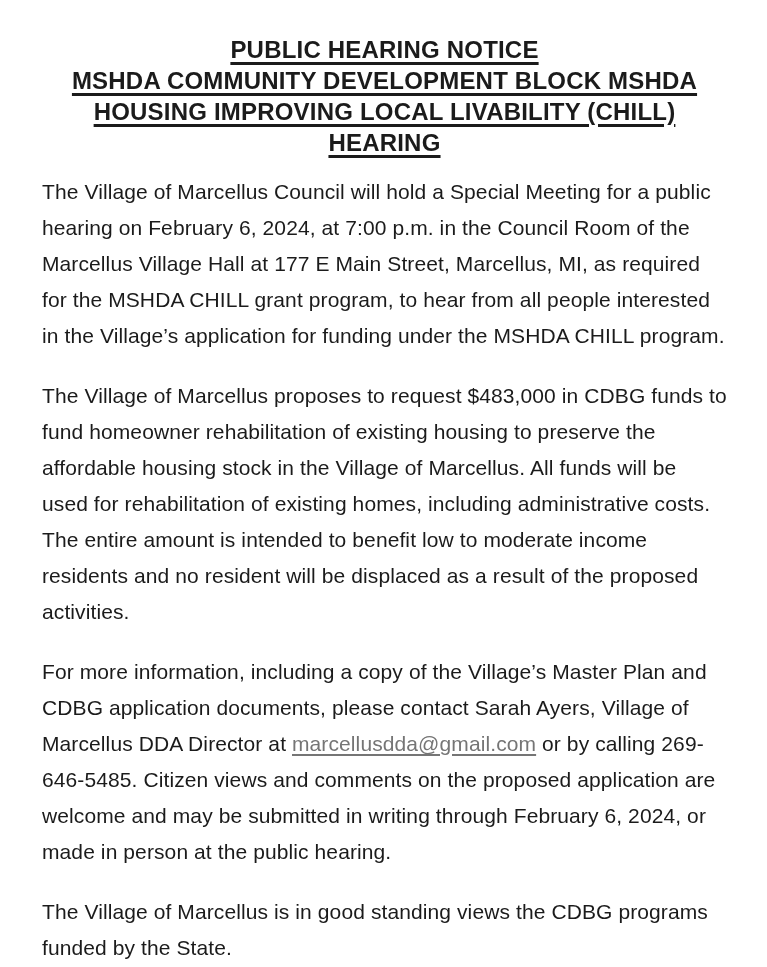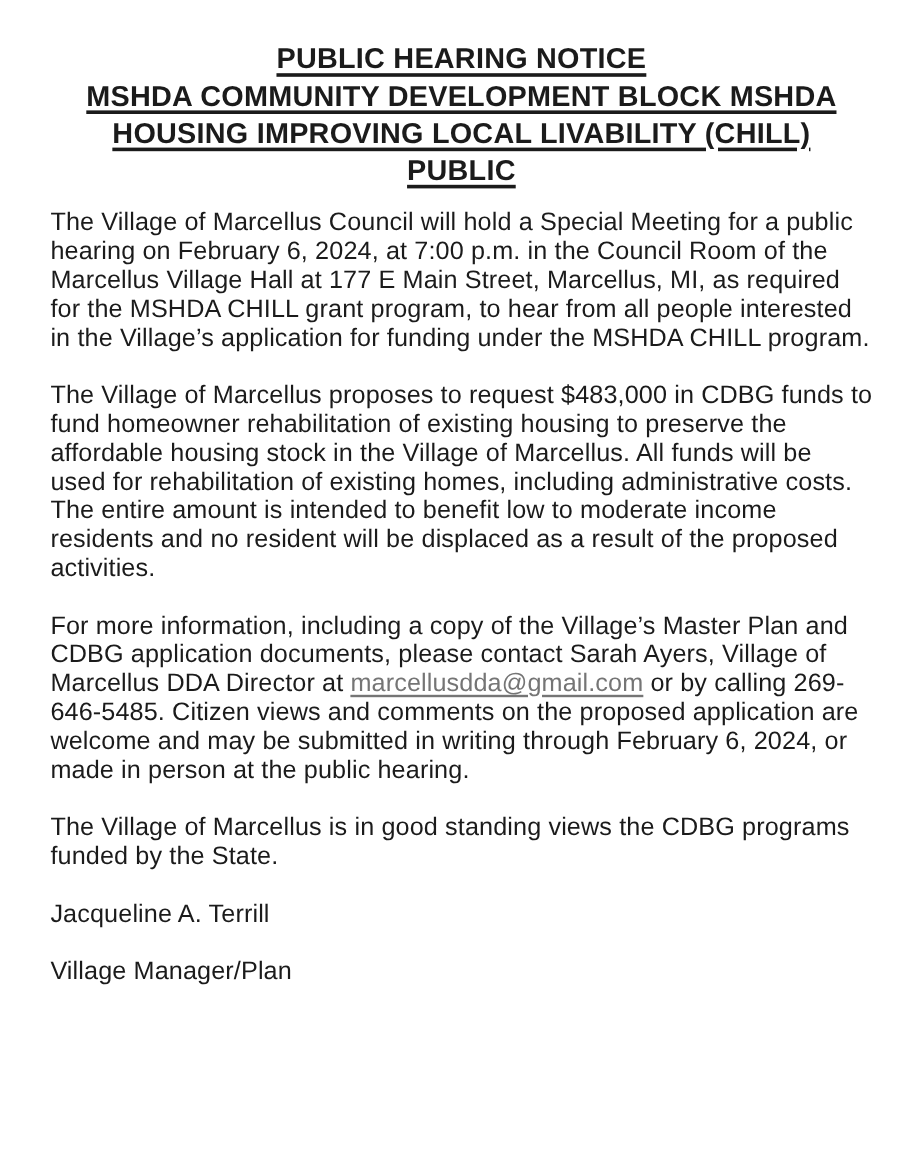--- a/index.html
+++ b/index.html
@@ -35,21 +35,21 @@
   }
   .title-line {
     display: block;
     text-decoration: underline;
     text-decoration-thickness: 2.5px;
     text-underline-offset: 4px;
   }
   .para {
     margin: 0 0 24px 0;
     font-size: 21px;
-    line-height: 24px;
+    line-height: 36px;
     letter-spacing: 0.1px;
   }
   .email {
     color: var(--link-color);
     text-underline-offset: 3px;
     cursor: pointer;
   }
   .sig-line {
     display: block;
     margin-top: 24px;
@@ -60,21 +60,21 @@
 </style>
 </head>
 <body>
 
 <div class="page">
 
   <h1 class="title">
     <span class="title-line">PUBLIC HEARING NOTICE</span>
     <span class="title-line">MSHDA COMMUNITY DEVELOPMENT BLOCK MSHDA</span>
     <span class="title-line">HOUSING IMPROVING LOCAL LIVABILITY (CHILL)</span>
-    <span class="title-line">PUBLIC</span>
+    <span class="title-line">HEARING</span>
   </h1>
 
   <p class="para">The Village of Marcellus Council will hold a Special Meeting for a public hearing on February 6, 2024, at 7:00 p.m. in the Council Room of the Marcellus Village Hall at 177 E Main Street, Marcellus, MI, as required for the MSHDA CHILL grant program, to hear from all people interested in the Village’s application for funding under the MSHDA CHILL program.</p>
 
   <p class="para">The Village of Marcellus proposes to request $483,000 in CDBG funds to fund homeowner rehabilitation of existing housing to preserve the affordable housing stock in the Village of Marcellus. All funds will be used for rehabilitation of existing homes, including administrative costs. The entire amount is intended to benefit low to moderate income residents and no resident will be displaced as a result of the proposed activities.</p>
 
   <p class="para"><span>For more information, including a copy of the Village’s Master Plan and CDBG application documents, please contact Sarah Ayers, Village of Marcellus DDA Director at </span><a class="email" href="#">marcellusdda@gmail.com</a><span> or by calling 269-646-5485. Citizen views and comments on the proposed application are welcome and may be submitted in writing through February 6, 2024, or made in person at the public hearing.</span></p>
 
   <p class="para">The Village of Marcellus is in good standing views the CDBG programs funded by the State.</p>
 

